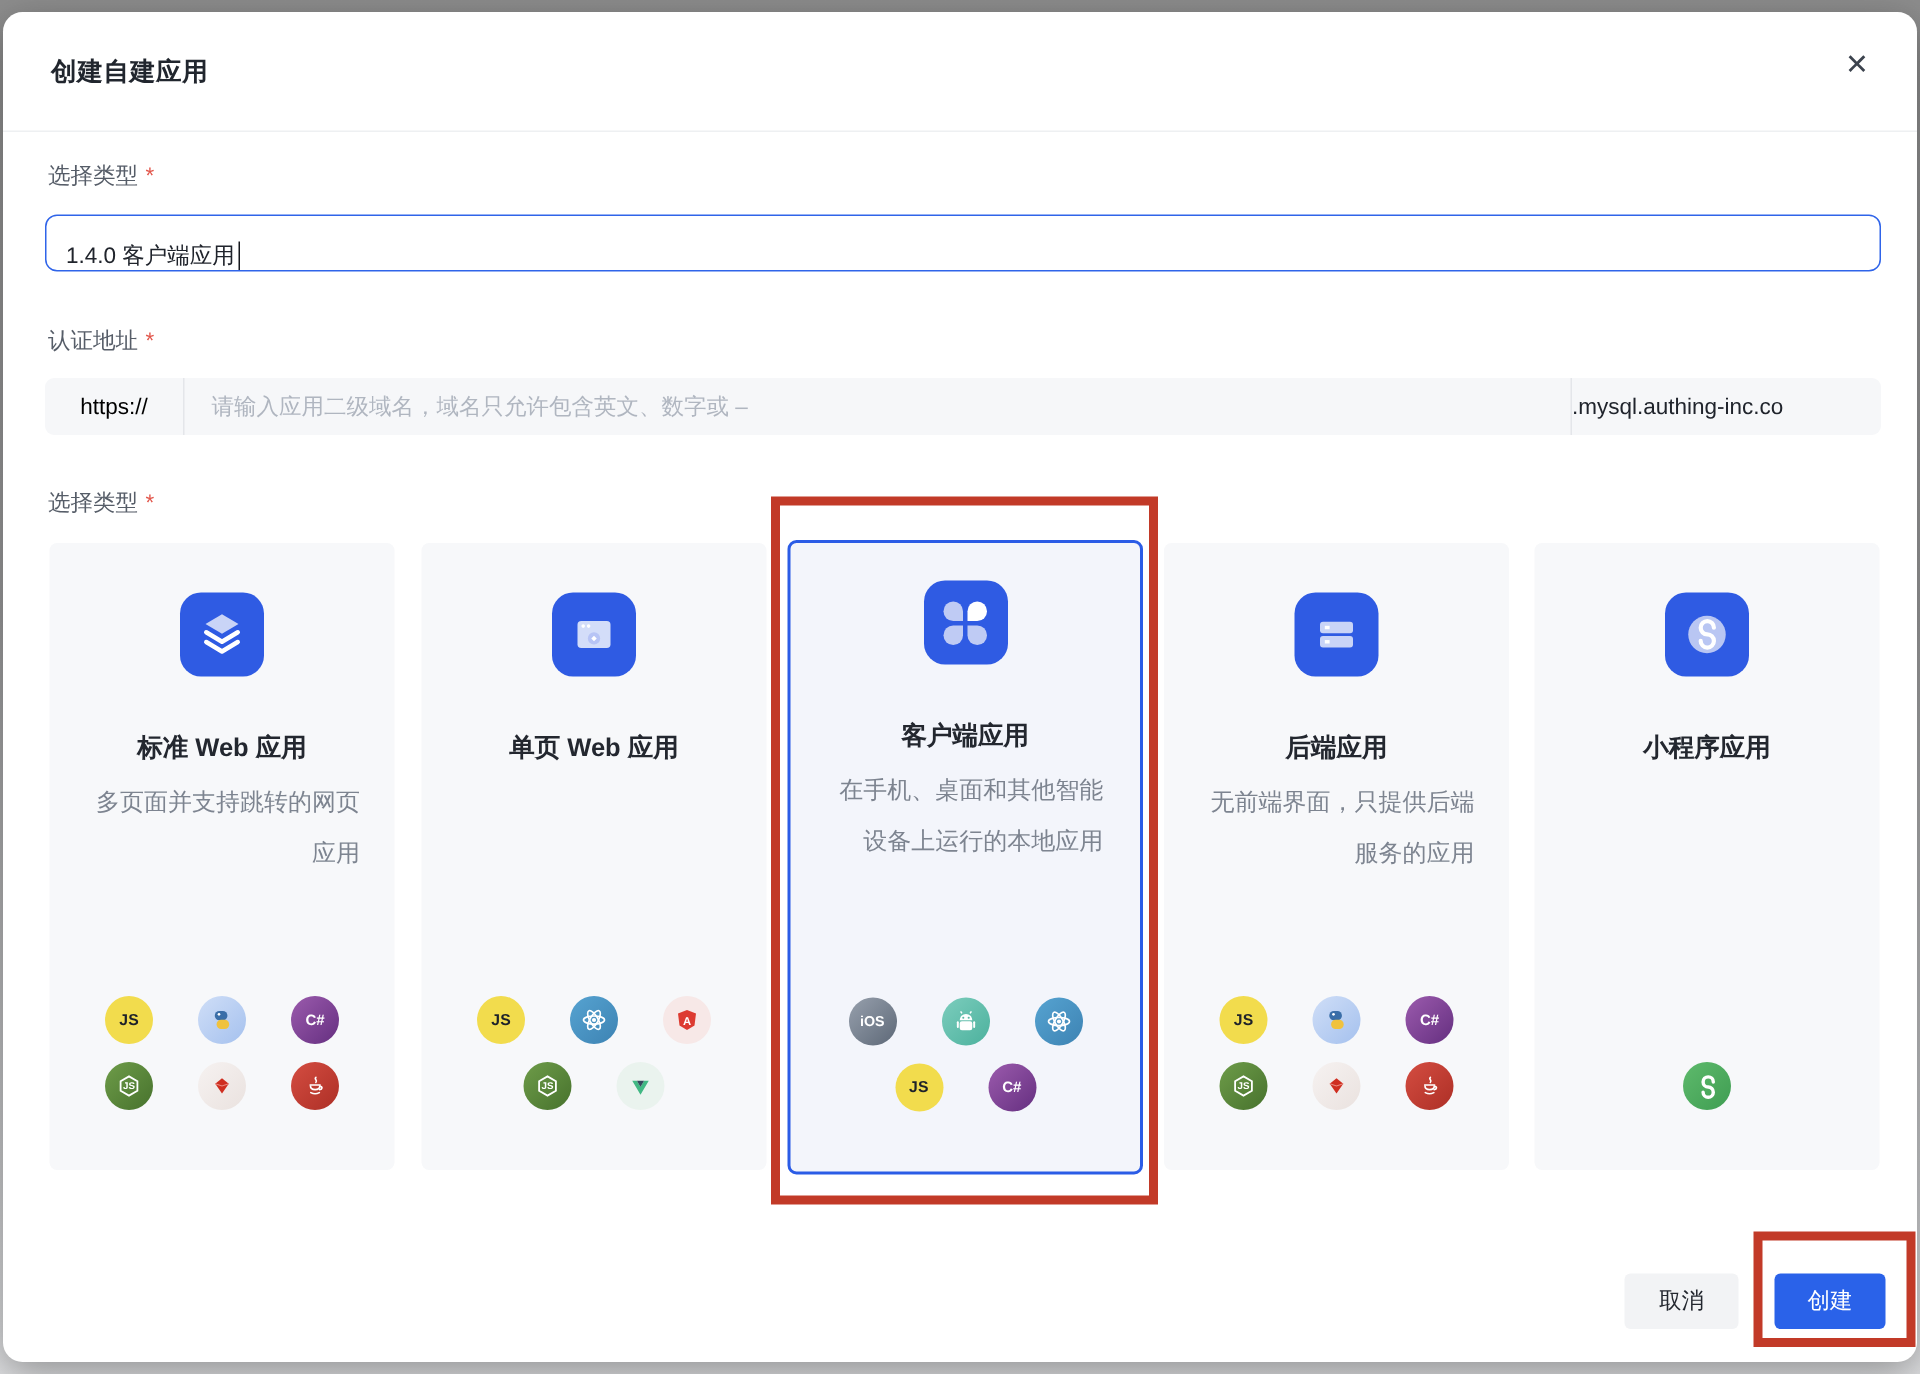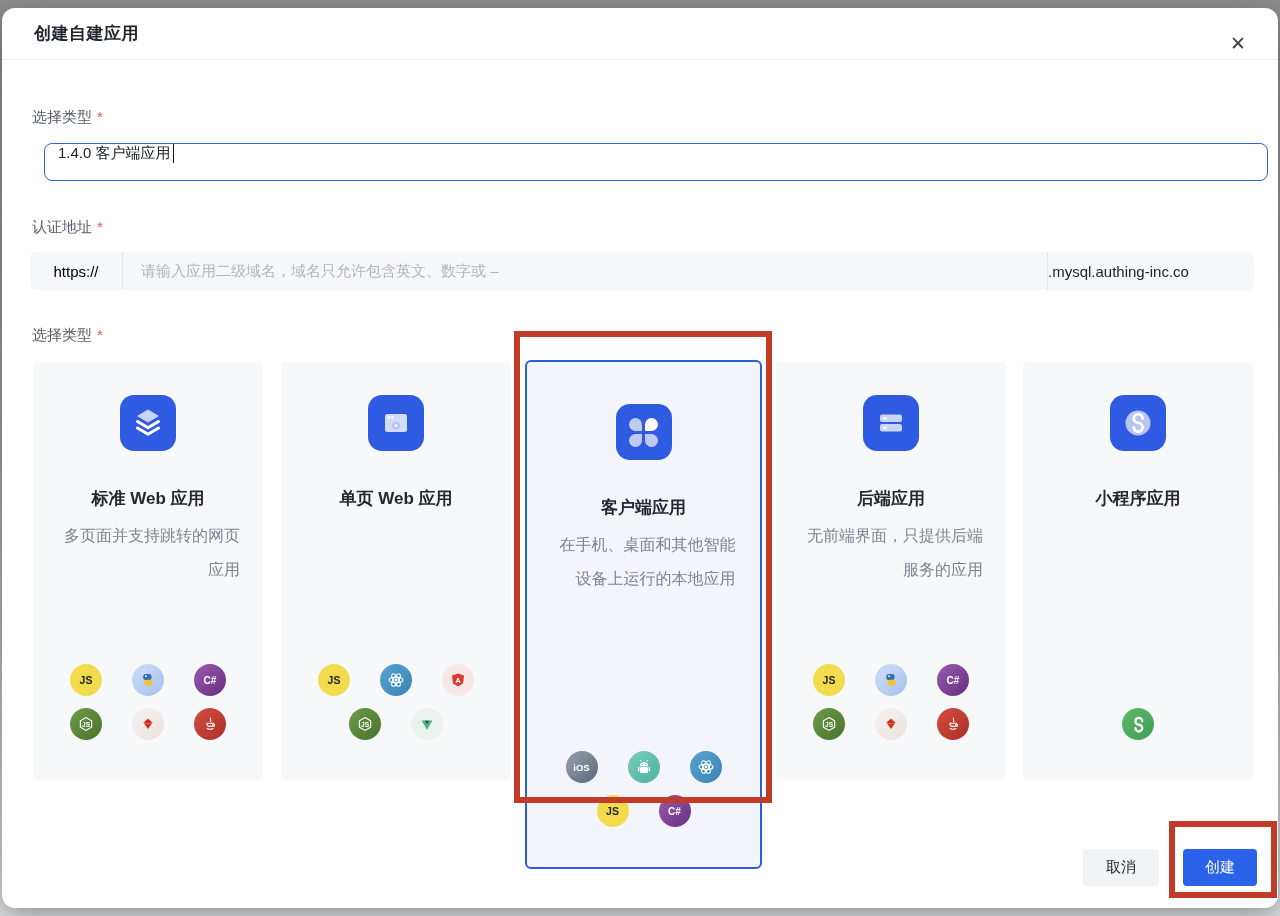--- a/index.html
+++ b/index.html
@@ -3,47 +3,47 @@
 <meta charset="utf-8">
 <style>
   * { box-sizing: border-box; margin: 0; padding: 0; }
   body { font-family: "Liberation Sans", sans-serif; }
   .canvas { position: relative; width: 1280px; height: 916px; overflow: hidden;
             background: linear-gradient(180deg, #8d8d8d 0%, #9b9b9c 45%, #c9cacc 85%, #e0e1e3 100%); }
 
   .modal { position: absolute; left: 2px; top: 8px; width: 1276px; height: 900px;
            background: #fff; border-radius: 13px; box-shadow: 0 8px 28px rgba(0,0,0,.35); }
 
-  .modal-header { position: absolute; left: 0; top: 0; width: 100%; height: 52px;
+  .modal-header { position: absolute; left: 0; top: 0; width: 100%; height: 80px;
                   border-bottom: 1px solid #eef0f2; display: flex; align-items: center; padding: 0 32px; }
   .modal-title { font-size: 17px; font-weight: 700; color: #21262e; letter-spacing: .5px; }
   .close-btn { position: absolute; top: 22px; right: 28px; font-size: 19px; color: #3c434e;
                cursor: pointer; line-height: 1; padding: 4px; }
 
   .field-label { position: absolute; left: 30px; font-size: 15px; color: #565d68; }
   .req { color: #e2574c; margin-left: 5px; }
 
   .name-input { position: absolute; left: 28px; top: 135px; width: 1224px; height: 38px;
                 border: 1.5px solid #2f64e9; border-radius: 8px; background: #fff;
-                display: flex; align-items: flex-start; padding: 0 13px; font-size: 15px; color: #20242c; margin-left: 14px; }
+                display: flex; align-items: flex-end; padding: 0 13px; font-size: 15px; color: #20242c; }
   .caret { display: inline-block; width: 1.5px; height: 19px; background: #14171c; margin-left: 2px; }
 
   .url-group { position: absolute; left: 28px; top: 244px; width: 1224px; height: 38px;
                background: #f6f7f9; border-radius: 6px; display: flex; align-items: center; overflow: hidden; }
   .url-prefix { width: 92px; text-align: center; font-size: 15px; color: #000000; flex: none; }
   .url-div { width: 1px; height: 38px; background: #e4e6ea; flex: none; }
   .url-placeholder { flex: 1; padding-left: 18px; font-size: 15px; color: #b0b6c0;
                      white-space: nowrap; overflow: hidden; }
   .url-suffix { width: 206px; text-align: left; font-size: 15px; color: #20242c; flex: none; }
 
   .card { position: absolute; top: 354px; width: 230px; height: 418px; background: #f7f8fa;
           border-radius: 5px; display: flex; flex-direction: column; align-items: center;
           padding-top: 33px; cursor: pointer; }
-  .card.selected { top: 352px; height: 509px; width: 237px; background: #f3f5fb;
-                   border: 2px solid #2b5ce6; border-radius: 6px; padding-top: 42px; }
+  .card.selected { top: 352px; height: 423px; width: 237px; background: #f3f5fb;
+                   border: 2px solid #2b5ce6; border-radius: 6px; padding-top: 25px; }
   .icon-square { width: 56px; height: 56px; border-radius: 14px; background: #2f5be3; flex: none;
                  display: flex; align-items: center; justify-content: center; }
   .card-title { margin-top: 36px; font-size: 17px; font-weight: 700; color: #23272f; }
   .card-desc { margin-top: 9px; font-size: 16px; color: #7d8490; line-height: 34px;
                text-align: right; width: 184px; }
   .tech { margin-top: auto; margin-bottom: 40px; display: flex; flex-wrap: wrap;
           justify-content: center; gap: 12px 30px; width: 192px; }
   .t { width: 32px; height: 32px; border-radius: 50%; display: flex; align-items: center;
        justify-content: center; font-weight: 700; position: relative; flex: none; }
   .t svg { display: block; }

